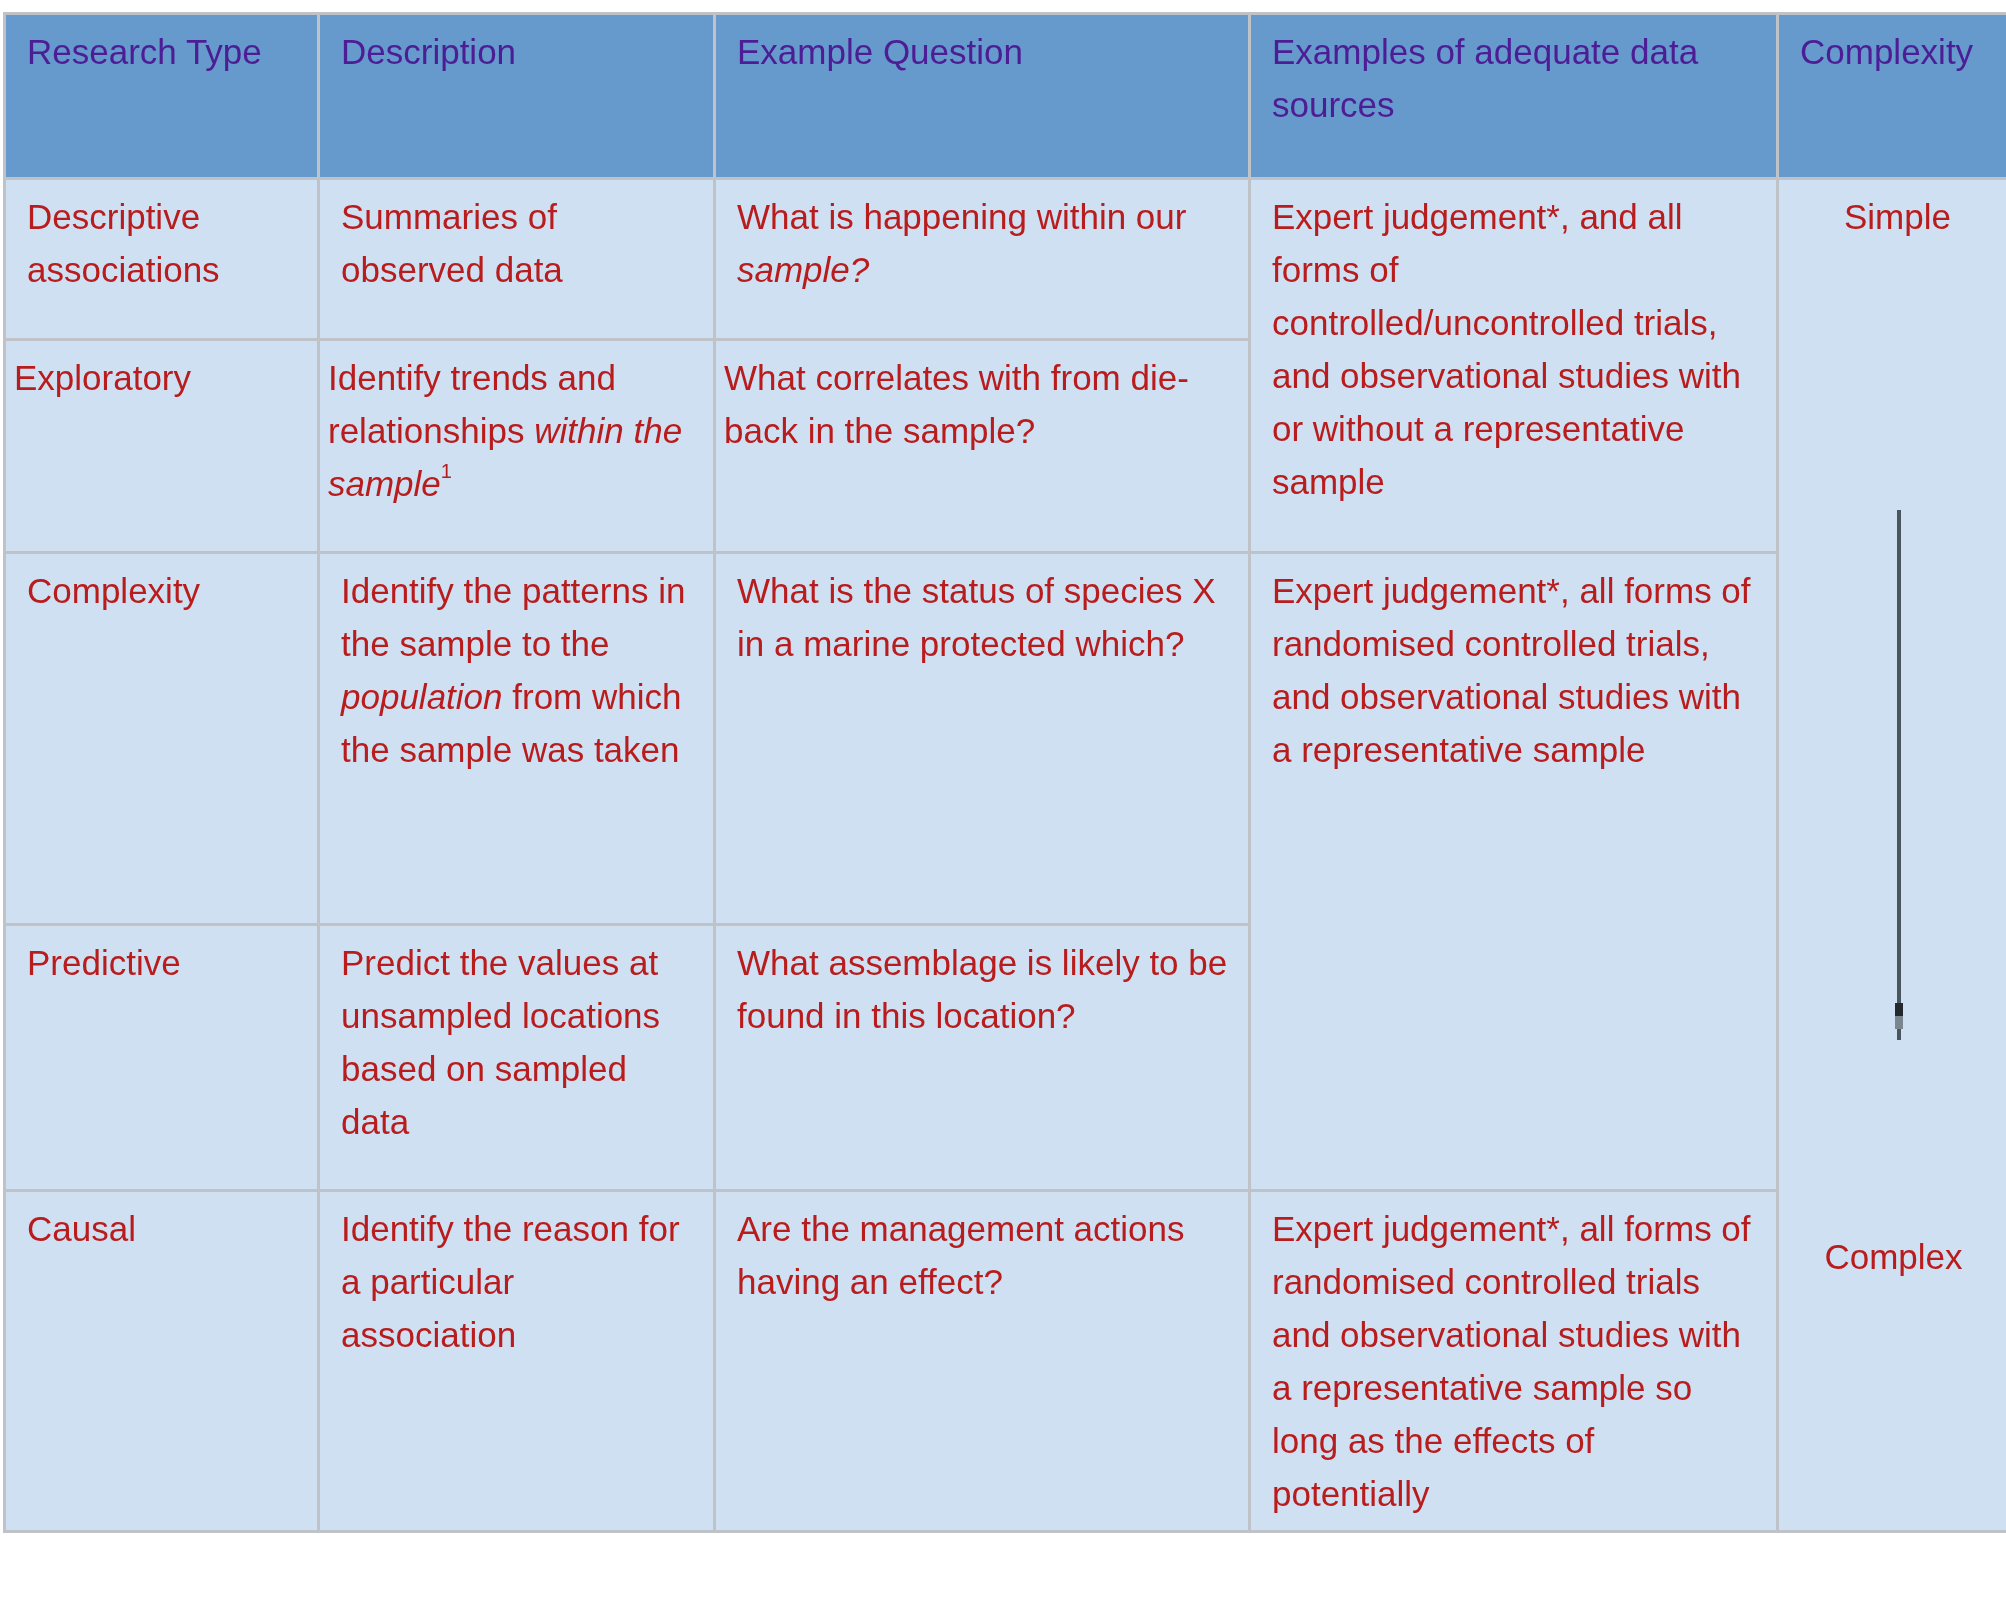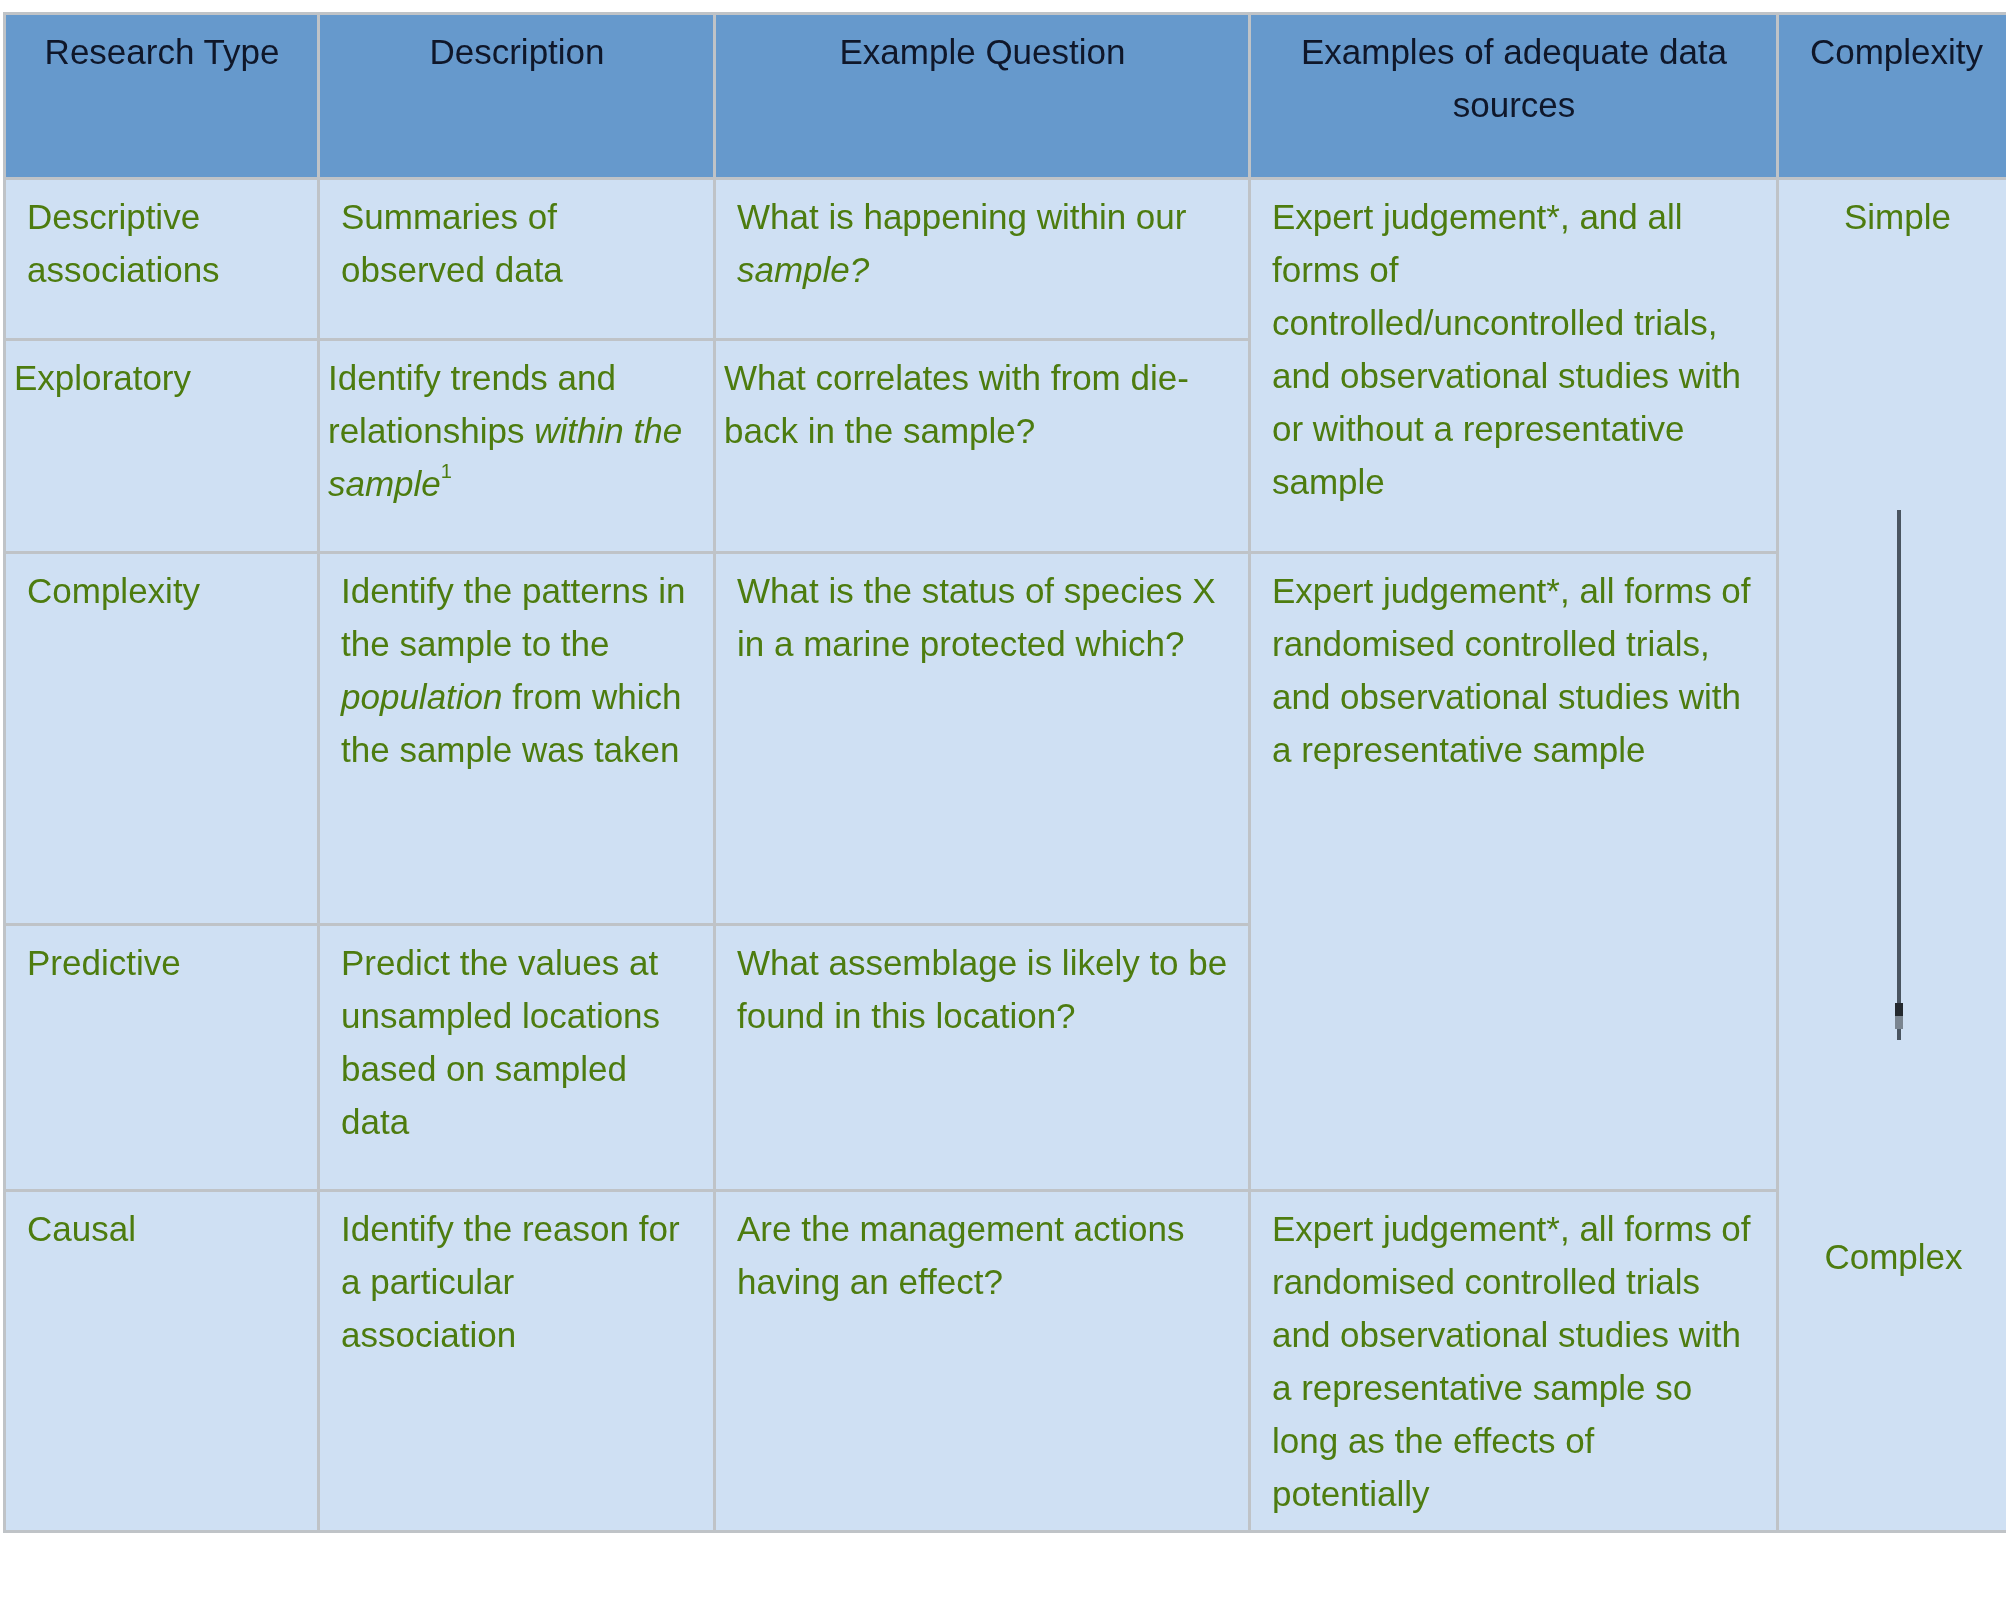--- a/index.html
+++ b/index.html
@@ -31,28 +31,27 @@
   col.c4 { width: 528px; }
   col.c5 { width: 237px; }
   th, td {
     border: 3px solid #bfc3c7;
     vertical-align: top;
     text-align: left;
     padding: 10px 20px 10px 21px;
     font-size: 35px;
     line-height: 53px;
     font-weight: normal;
-    color: #4d7c0f;
+    color: #b91c1c;
     box-sizing: border-box;
   }
   th {
     background: #6699cc;
-    color: #0f172a;
+    color: #4c1d95;
     height: 165px;
-    text-align: center;
   }
   td {
     background: #cfe0f3;
   }
   tr.r1 td { height: 161px; }
   tr.r2 td { height: 213px; padding-left: 8px; }
   tr.r3 td { height: 372px; }
   tr.r4 td { height: 266px; }
   tr.r5 td { height: 294px; }
   .it { font-style: italic; margin-top: 36px; }

